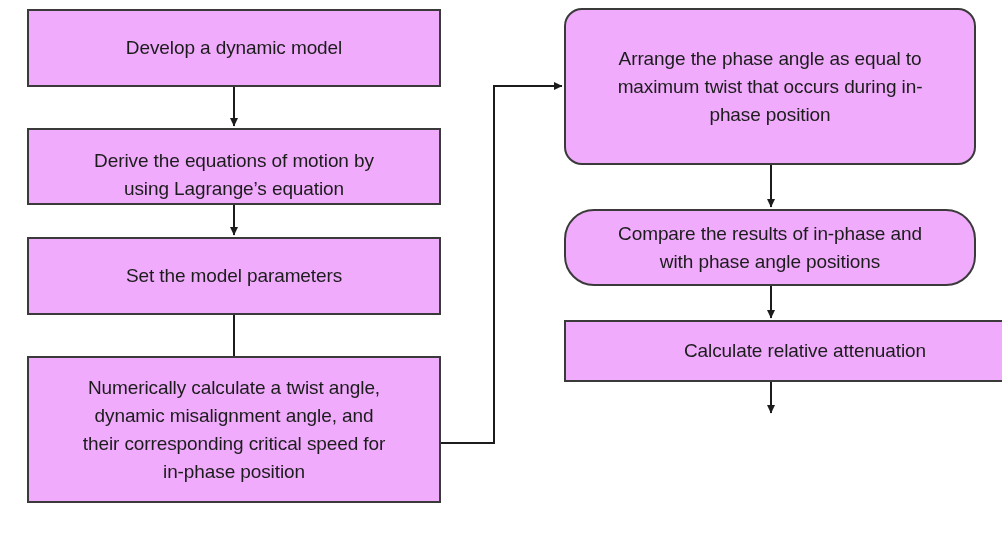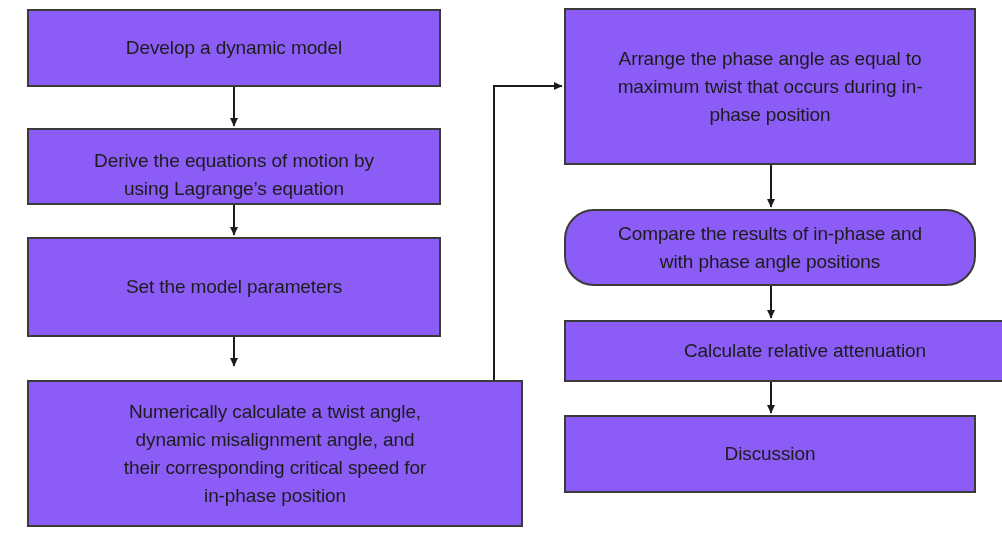--- a/index.html
+++ b/index.html
@@ -20,21 +20,21 @@
     position: absolute;
     left: 0;
     top: 0;
     width: 1002px;
     height: 538px;
     pointer-events: none;
   }
   .node {
     position: absolute;
     box-sizing: border-box;
-    background: #8b5cf6;
+    background: #f0abfc;
     border: 2px solid #3a3a3a;
     display: flex;
     align-items: center;
     justify-content: center;
     text-align: center;
     z-index: 2;
   }
   .node-label {
     display: block;
     width: 100%;
@@ -84,43 +84,40 @@
 
   <div class="node" style="left:27px; top:9px; width:414px; height:78px;">
     <span class="node-label">Develop a dynamic model</span>
   </div>
 
   <div class="node" style="left:27px; top:128px; width:414px; height:77px;align-items:flex-end;">
     <span class="node-label">Derive the equations of motion by
 using Lagrange’s equation</span>
   </div>
 
-  <div class="node" style="left:27px; top:237px; width:414px; height:100px;">
+  <div class="node" style="left:27px; top:237px; width:414px; height:78px;">
     <span class="node-label">Set the model parameters</span>
   </div>
 
-  <div class="node" style="left:27px; top:380px; width:496px; height:147px;">
+  <div class="node" style="left:27px; top:356px; width:414px; height:147px;">
     <span class="node-label">Numerically calculate a twist angle,
 dynamic misalignment angle, and
 their corresponding critical speed for
 in-phase position</span>
   </div>
 
-  <div class="node" style="left:564px; top:8px; width:412px; height:157px;">
+  <div class="node" style="left:564px; top:8px; width:412px; height:157px;border-radius:18px;">
     <span class="node-label">Arrange the phase angle as equal to
 maximum twist that occurs during in-
 phase position</span>
   </div>
 
   <div class="node" style="left:564px; top:209px; width:412px; height:77px;border-radius:30px;">
     <span class="node-label">Compare the results of in-phase and
 with phase angle positions</span>
   </div>
 
   <div class="node" style="left:564px; top:320px; width:482px; height:62px;">
     <span class="node-label">Calculate relative attenuation</span>
   </div>
 
-  <div class="node" style="left:564px; top:415px; width:412px; height:78px;">
-    <span class="node-label">Discussion</span>
-  </div>
 
 </div>
 
 </body></html>

